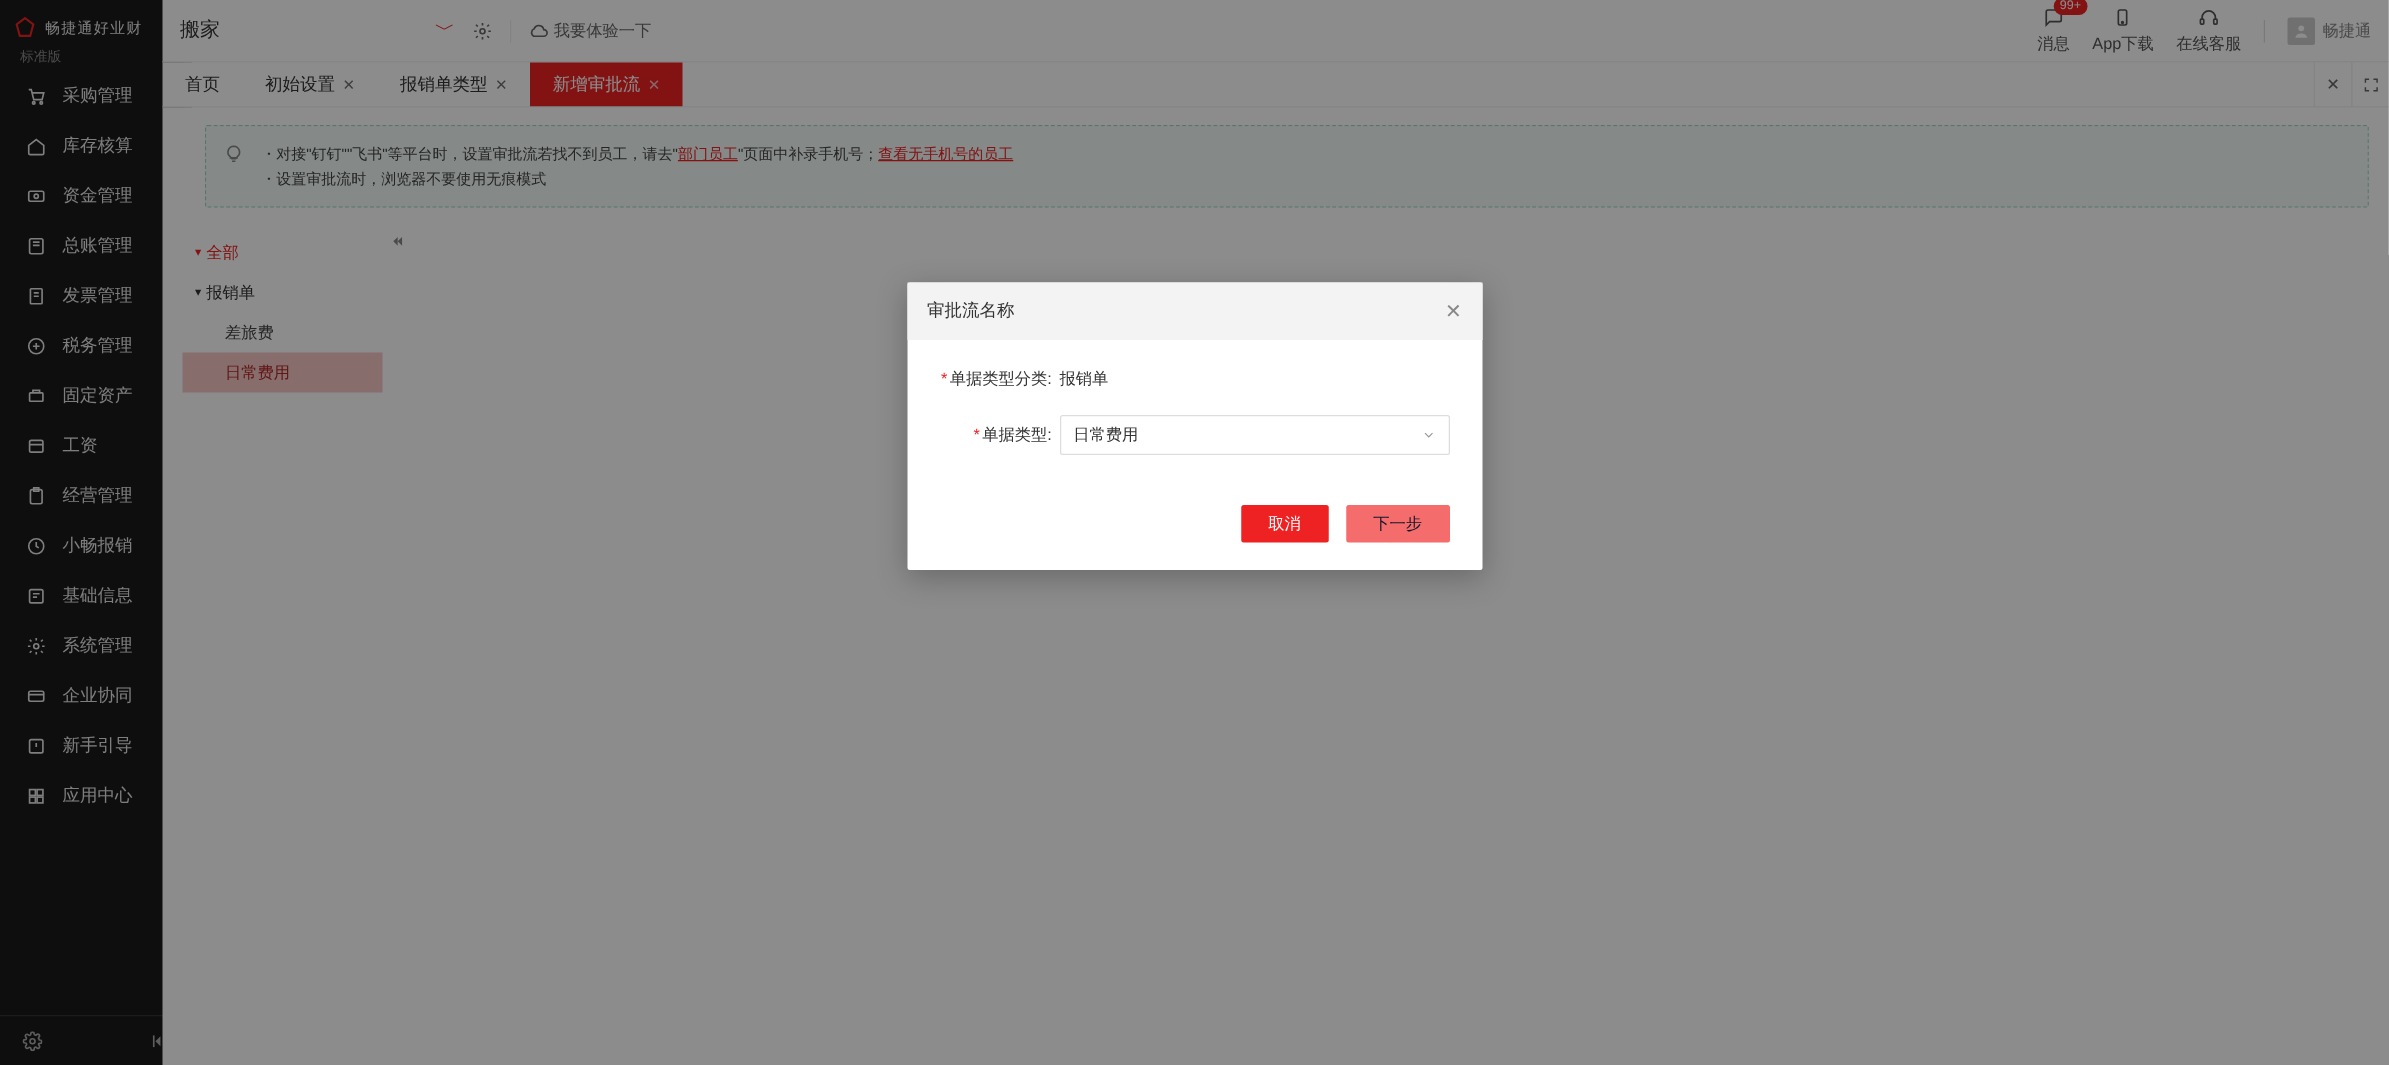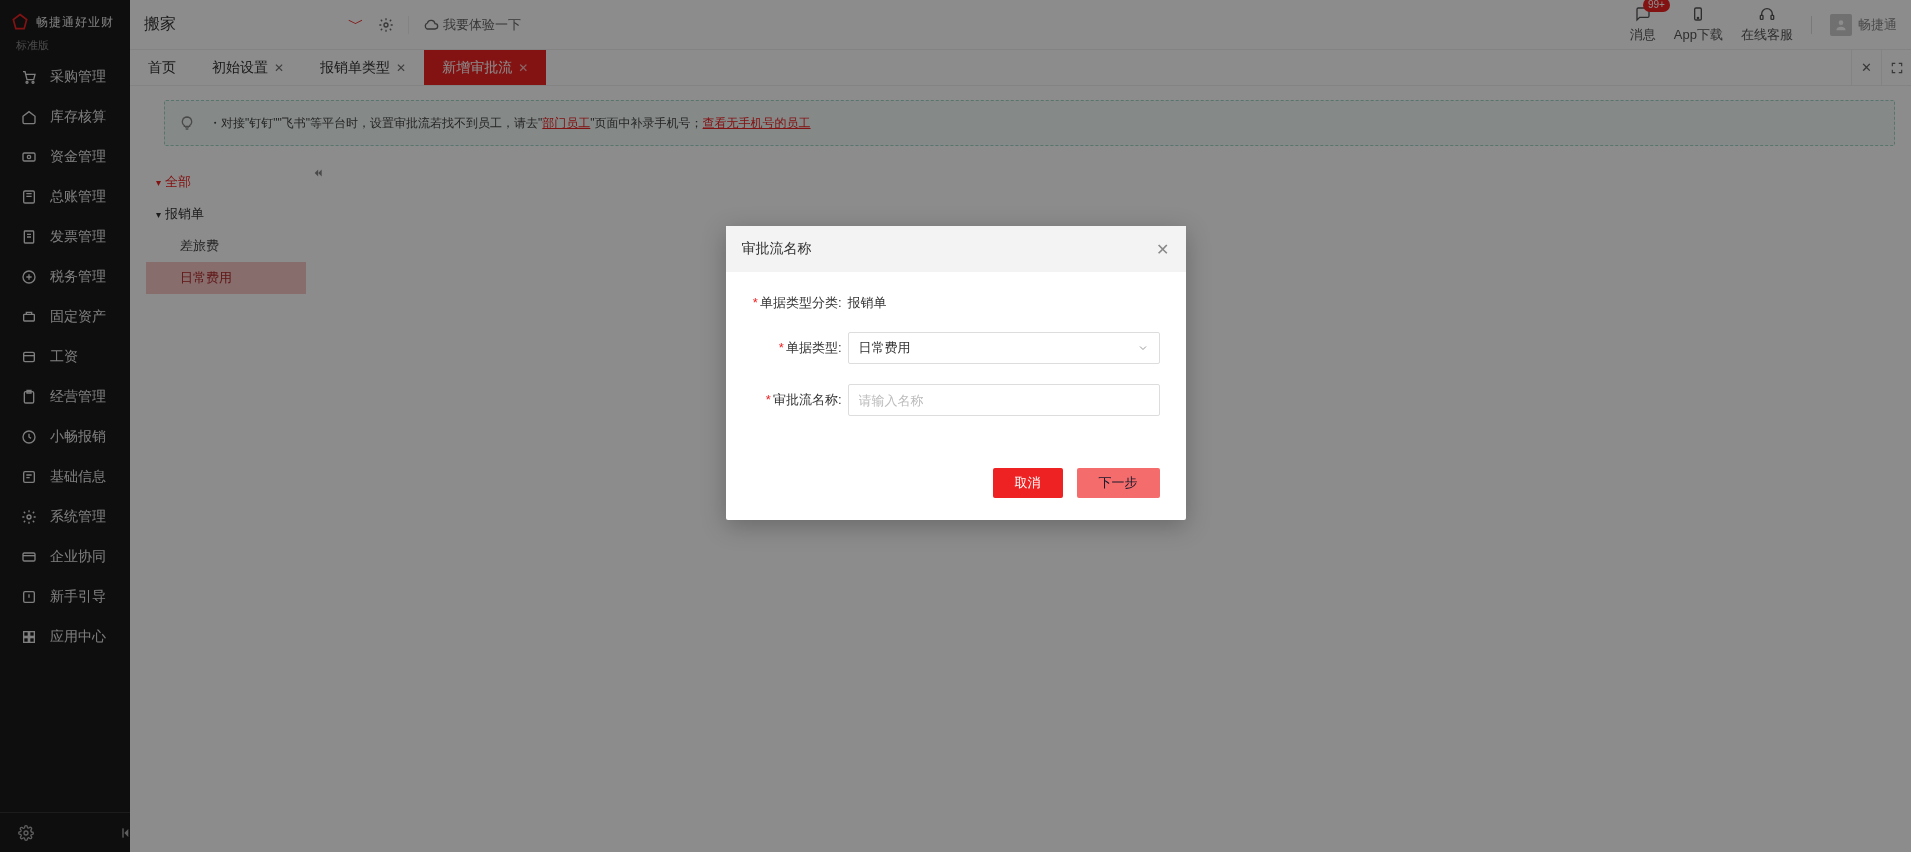--- a/index.html
+++ b/index.html
@@ -70,21 +70,21 @@
 .modal-body { padding: 22px 26px 6px 26px; }
 .form-row { display: flex; align-items: center; margin-bottom: 20px; }
 .form-label { width: 96px; text-align: right; font-size: 13px; color: #333; padding-right: 6px; }
 .form-label .req { color: #ee2223; margin-right: 2px; }
 .form-value { flex: 1; font-size: 13px; color: #333; }
 .select-box { flex: 1; height: 32px; border: 1px solid #ddd; border-radius: 2px; display: flex; align-items: center; padding: 0 10px; justify-content: space-between; cursor: pointer; font-size: 13px; }
 .select-box .chev { color: #999; }
 .input-box { flex: 1; height: 32px; border: 1px solid #ddd; border-radius: 2px; padding: 0 10px; font-size: 13px; outline: none; }
 .input-box::placeholder { color: #bbb; }
 .modal-footer { display: flex; justify-content: flex-end; gap: 14px; padding: 14px 26px 22px; }
-.btn-primary, .btn-default { height: 30px; padding: 0 22px; border: none; border-radius: 2px; font-size: 13px; cursor: pointer; margin-top: 12px; }
+.btn-primary, .btn-default { height: 30px; padding: 0 22px; border: none; border-radius: 2px; font-size: 13px; cursor: pointer; }
 .btn-primary { background: #f56c6c; color: #fff; }
 .btn-next { background: #f56c6c; color: #0f172a; }
 .btn-cancel { background: #ee2223; color: #fff; }
 
 svg { display: block; }
 </style>
 </head>
 <body>
 
 <aside class="sidebar">
@@ -335,20 +335,21 @@
 <main class="content">
   <div class="info-box">
     <span class="bulb">
         <svg width="16" height="16" viewBox="0 0 24 24" fill="none" stroke="currentColor" stroke-width="2">
           <path d="M9 18h6M10 21h4M12 3a7 7 0 0 0-4 12.7V17h8v-1.3A7 7 0 0 0 12 3z"></path>
         </svg>
       </span>
     <div>
       <span>・对接"钉钉""飞书"等平台时，设置审批流若找不到员工，请去"</span><a href="#">部门员工</a><span>"页面中补录手机号；</span><a href="#">查看无手机号的员工</a>
     </div>
+    <div>・设置审批流时，浏览器不要使用无痕模式</div>
   </div>
 
   <div class="workspace">
     <div class="left-tree">
       <span class="tree-collapse">
           <svg width="14" height="14" viewBox="0 0 24 24" fill="currentColor">
             <path d="M14 6l-6 6 6 6z"></path>
             <path d="M20 6l-6 6 6 6z"></path>
           </svg>
         </span>
@@ -382,22 +383,18 @@
       <div class="form-label"><span class="req">*</span><span>单据类型:</span></div>
       <div class="select-box">
         <span>日常费用</span>
         <span class="chev">
             <svg width="12" height="12" viewBox="0 0 24 24" fill="none" stroke="currentColor" stroke-width="2">
               <path d="M6 9l6 6 6-6"></path>
             </svg>
           </span>
       </div>
     </div>
-    <div class="form-row">
-      <div class="form-label"><span class="req">*</span><span>审批流名称:</span></div>
-      <input class="input-box" placeholder="请输入名称" style="">
-    </div>
   </div>
   <div class="modal-footer">
     <button class="btn-primary btn-cancel">取消</button>
     <button class="btn-primary btn-next">下一步</button>
   </div>
 </div>
 
 </body></html>

